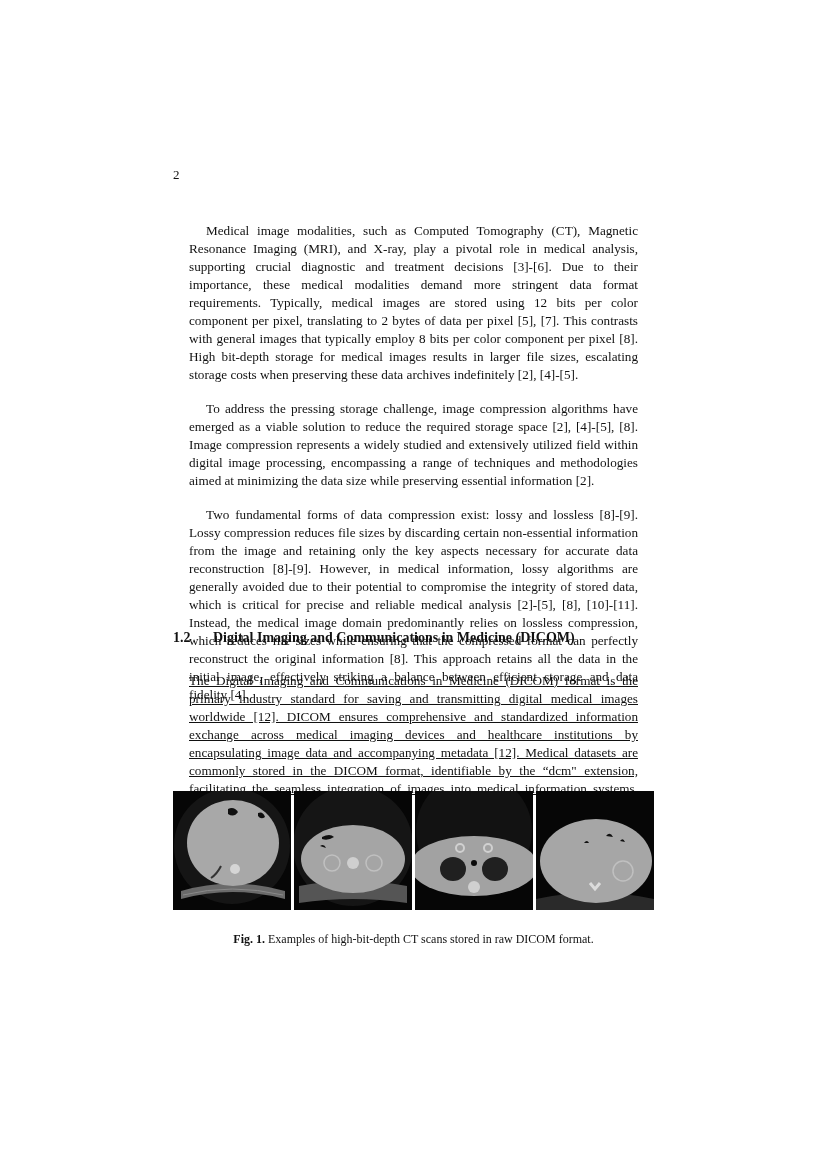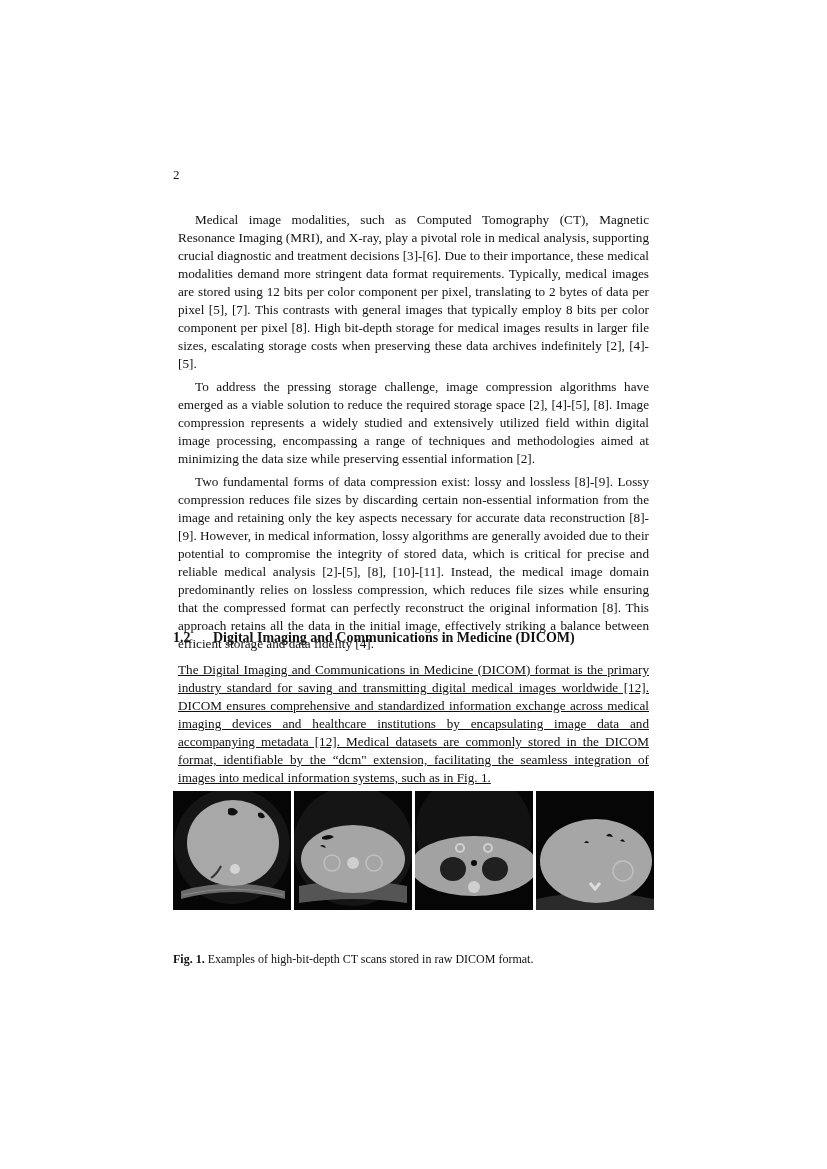--- a/index.html
+++ b/index.html
@@ -1,29 +1,29 @@
 <!DOCTYPE html>
 <html><head>
 <meta charset="utf-8">
 <style>
   html, body { margin: 0; padding: 0; background: #ffffff; }
   body { width: 827px; height: 1169px; position: relative; overflow: hidden;
          font-family: "Liberation Serif", "DejaVu Serif", serif; color: #111; }
   .page-num { position: absolute; left: 173px; top: 167px; font-size: 13px; }
   .body-text { position: absolute; left: 173px; width: 481px; font-size: 13.2px; line-height: 18px; text-align: justify; }
-  .body-text p { margin: 5px; text-indent: 17px; }
+  .body-text p { margin: 16px; text-indent: 17px; }
   .body-text p.noindent { text-indent: 0; text-decoration: underline; }
   #sec1 { top: 206px; }
   .heading { position: absolute; left: 173px; top: 630px; font-weight: bold; font-size: 14px; }
   .heading .num { display: inline-block; width: 40px; }
   #sec2 { top: 656px; }
   .figure { position: absolute; left: 173px; top: 791px; width: 481px; height: 119px; }
   .panel { position: absolute; top: 0; width: 118px; height: 119px; background: #050505; overflow: hidden; }
   .panel svg { display: block; }
-  .caption { position: absolute; left: 173px; width: 481px; top: 952px; font-size: 12px; text-align: left; }
+  .caption { position: absolute; left: 173px; width: 481px; top: 932px; font-size: 12px; text-align: center; }
   .caption b { font-weight: bold; }
 </style>
 </head>
 <body>
 
 <div class="page-num">2</div>
 
 <div class="body-text" id="sec1">
   <p>Medical image modalities, such as Computed Tomography (CT), Magnetic Resonance Imaging (MRI), and X-ray, play a pivotal role in medical analysis, supporting crucial diagnostic and treatment decisions [3]-[6]. Due to their importance, these medical modalities demand more stringent data format requirements. Typically, medical images are stored using 12 bits per color component per pixel, translating to 2 bytes of data per pixel [5], [7]. This contrasts with general images that typically employ 8 bits per color component per pixel [8]. High bit-depth storage for medical images results in larger file sizes, escalating storage costs when preserving these data archives indefinitely [2], [4]-[5].</p>
   <p>To address the pressing storage challenge, image compression algorithms have emerged as a viable solution to reduce the required storage space [2], [4]-[5], [8]. Image compression represents a widely studied and extensively utilized field within digital image processing, encompassing a range of techniques and methodologies aimed at minimizing the data size while preserving essential information [2].</p>

